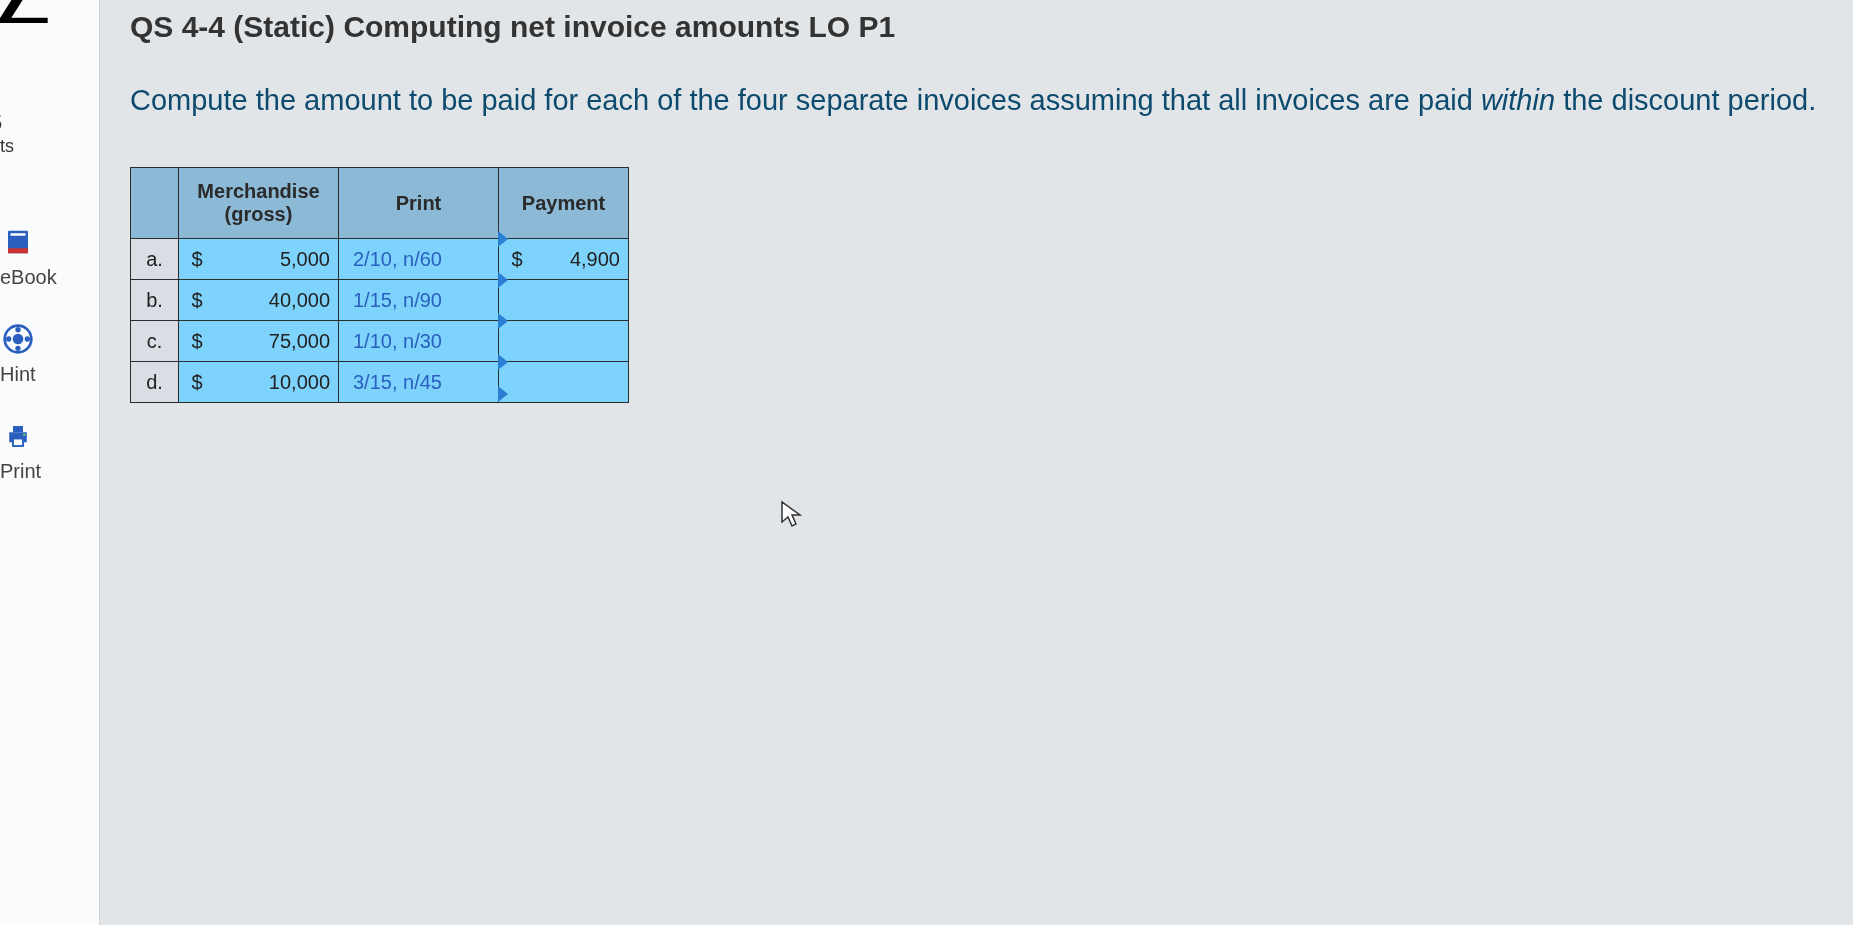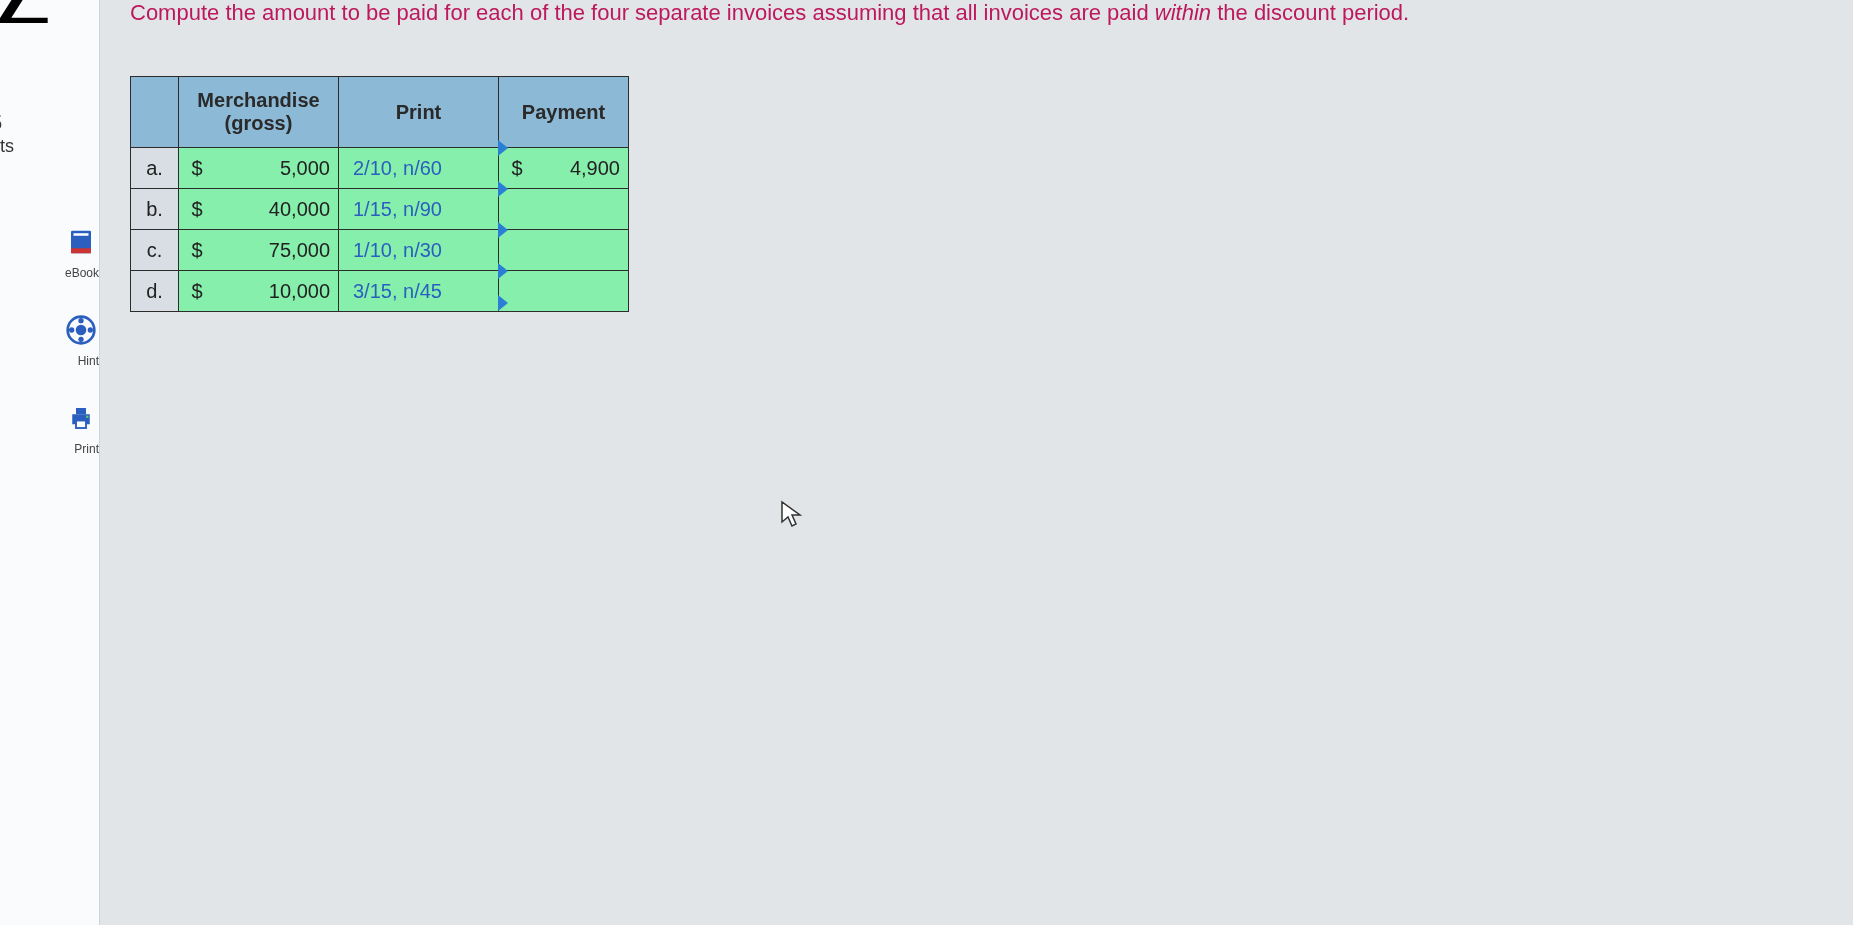--- a/index.html
+++ b/index.html
@@ -41,54 +41,54 @@
   }
   .sidebar-items {
     position: absolute;
     top: 210px;
     left: 0;
     width: 100%;
   }
   .sidebar-item {
     display: flex;
     flex-direction: column;
-    align-items: flex-end;
+    align-items: flex-start;
     padding: 14px 0 18px 0;
     cursor: pointer;
     color: #444;
-    font-size: 12px;
+    font-size: 20px;
   }
   .sidebar-item .icon-wrap {
     width: 36px; height: 36px;
     margin-bottom: 6px;
     display: flex; align-items: center; justify-content: center;
   }
   .sidebar-item .label { color: #444; }
 
   .main {
     flex: 1;
     padding: 0 30px 30px 30px;
     position: relative;
   }
   .title {
     font-size: 30px;
     font-weight: 700;
     color: #333;
     padding: 10px 0 40px 0;
   }
   .instruction {
-    font-size: 22px;
-    color: #be185d;
+    font-size: 29px;
+    color: #0c4a6e;
     padding-bottom: 50px;
   }
   .instruction em { font-style: italic; }
 
   table.invoice {
     border-collapse: collapse;
-    background: #86efac;
+    background: #7dd3fc;
   }
   table.invoice th, table.invoice td {
     border: 1px solid #2c2c2c;
     font-size: 20px;
     color: #222;
   }
   table.invoice th {
     background: #8bb9d6;
     font-weight: 700;
     color: #2a2a2a;
@@ -211,20 +211,21 @@
             <rect x="8" y="14" width="8" height="6" fill="#fff" stroke="#2a5fbf" stroke-width="1.5"></rect>
             <circle cx="17" cy="11" r="1" fill="#6c6"></circle>
           </svg>
       </span>
       <span class="label">Print</span>
     </div>
   </div>
 </div>
 
 <div class="main">
+  <div class="title">QS 4-4 (Static) Computing net invoice amounts LO P1</div>
   <div class="instruction">
     <span>Compute the amount to be paid for each of the four separate invoices assuming that all invoices are paid </span><em>within</em><span> the discount period.</span>
   </div>
 
   <table class="invoice">
     <thead>
       <tr>
         <th class="corner"></th>
         <th>Merchandise (gross)</th>
         <th>Print</th>

